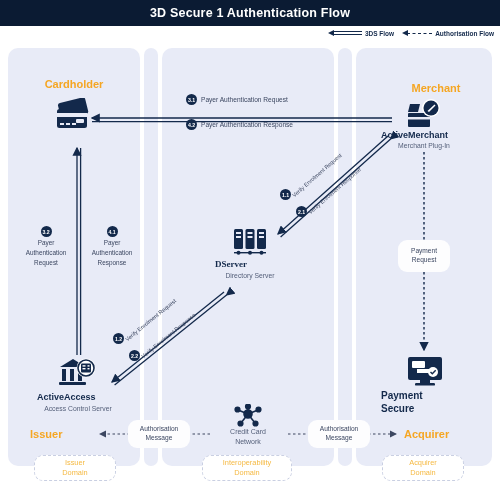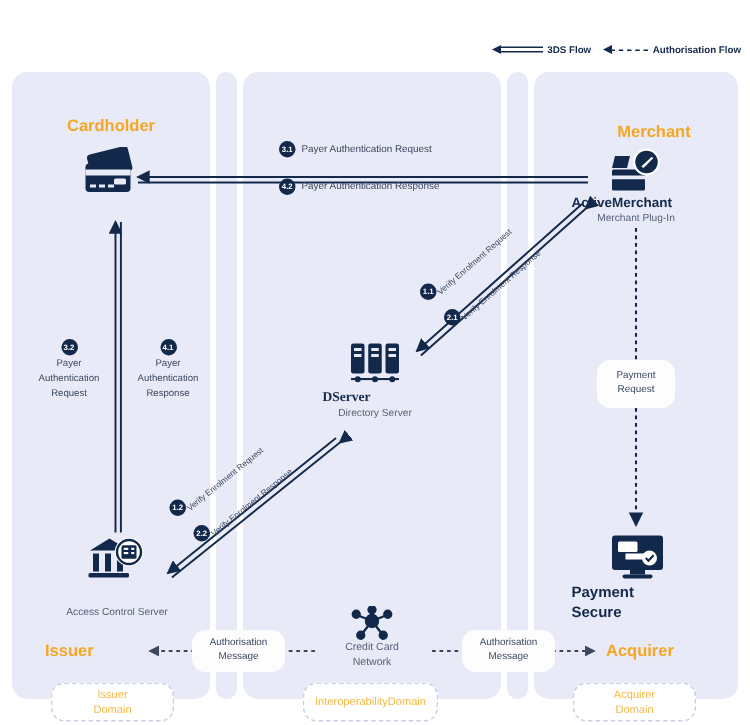--- a/index.html
+++ b/index.html
@@ -103,20 +103,23 @@
   
   svg.layer { position: absolute; left: 0; top: 0; width: 500px; height: 483px; pointer-events: none; }
 
   .icon-wrap { position: absolute; }
 </style>
 </head>
 <body>
 
 <div id="root">
 
+  <div class="titlebar">
+    <span class="title">3D Secure 1  Authentication Flow</span>
+  </div>
 
   <div class="legend">
     <div class="item">
       <span class="swatch-solid">
         <i class="arrowhead-l"></i>
       </span>
       <span>3DS Flow</span>
     </div>
     <div class="item">
       <span class="swatch-dash">
@@ -261,20 +264,21 @@
         <circle cx="28" cy="12" r="9.5" fill="#ffffff"></circle>
         <circle cx="28" cy="12" r="8" fill="none" stroke="#13294b" stroke-width="1.6"></circle>
         <rect x="23" y="7.5" width="10" height="9" rx="1"></rect>
         <rect x="24.5" y="9.2" width="3" height="1.4" fill="#ffffff"></rect>
         <rect x="24.5" y="12" width="3" height="1.4" fill="#ffffff"></rect>
         <rect x="29.5" y="9.2" width="2" height="1.4" fill="#ffffff"></rect>
         <rect x="29.5" y="12" width="2" height="1.4" fill="#ffffff"></rect>
       </g>
     </svg>
   </div>
+  <div class="node-title" style="position:absolute; left:12px; top:392px; width:132px;">ActiveAccess</div>
   <div class="node-sub" style="position:absolute; left:12px; top:405px; width:132px;">Access Control Server</div>
 
   <div class="pill" style="left:398px; top:240px; width:52px; height:32px; flex-direction:column;">
     <span>Payment</span>
     <span>Request</span>
   </div>
 
   <div class="icon-wrap" style="left:406px; top:355px; width:38px; height:32px;">
     <svg width="38" height="32" viewBox="0 0 38 32">
       <g fill="#13294b">
@@ -320,21 +324,21 @@
   </div>
   <div class="pill" style="left:308px; top:420px; width:62px; height:28px; flex-direction:column;">
     <span>Authorisation</span>
     <span>Message</span>
   </div>
 
   <div class="domain-pill" style="left:34px; top:455px; width:82px; height:26px; flex-direction:column;">
     <span>Issuer</span>
     <span>Domain</span>
   </div>
-  <div class="domain-pill" style="left:202px; top:455px; width:90px; height:26px; flex-direction:row;">
+  <div class="domain-pill" style="left:202px; top:455px; width:90px; height:26px; flex-direction:column;">
     <span>Interoperability</span>
     <span>Domain</span>
   </div>
   <div class="domain-pill" style="left:382px; top:455px; width:82px; height:26px; flex-direction:column;">
     <span>Acquirer</span>
     <span>Domain</span>
   </div>
 
 </div>
 

